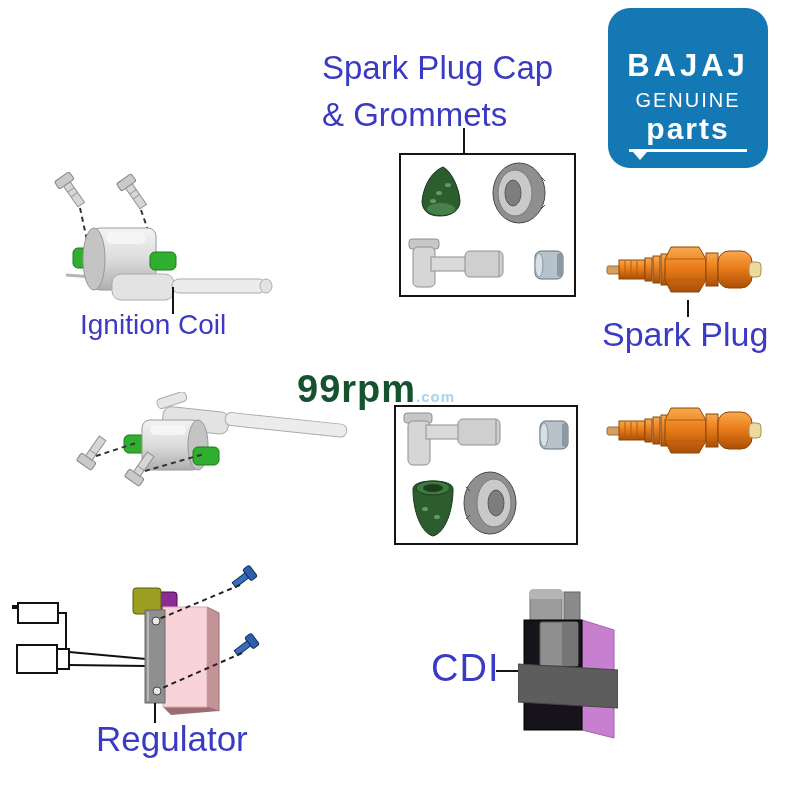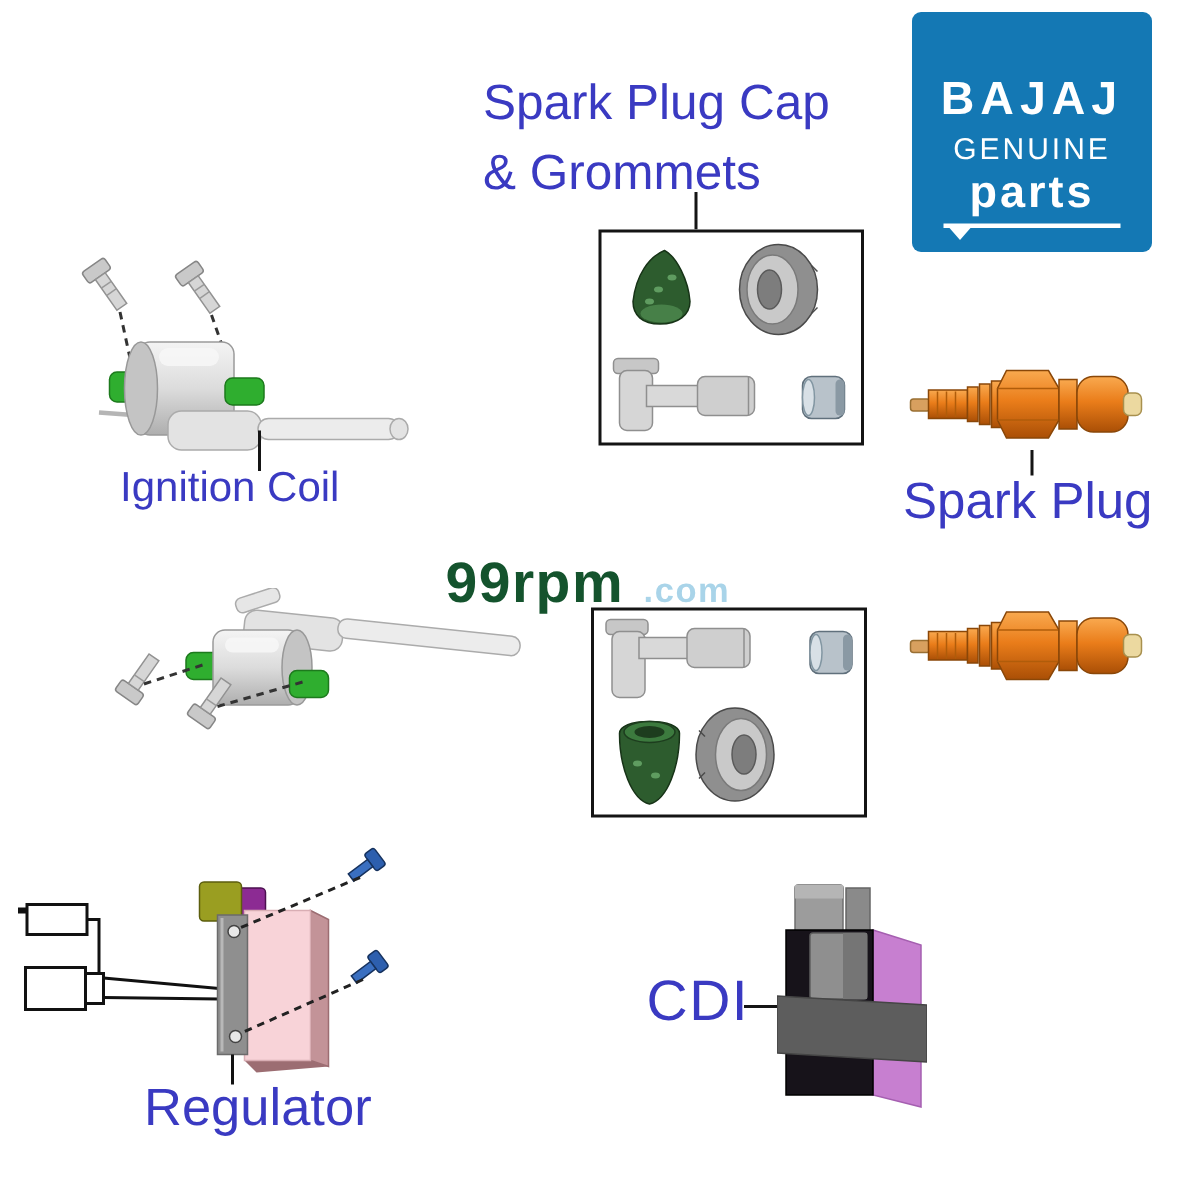--- a/index.html
+++ b/index.html
@@ -23,25 +23,25 @@
     position:absolute;background:#ffffff;border:2px solid #141414;box-sizing:border-box;
   }
   #box1{left:399px;top:153px;width:177px;height:144px;}
   #box2{left:394px;top:405px;width:184px;height:140px;}
   .watermark{
     position:absolute;left:297px;top:368px;white-space:nowrap;
     font-size:38px;font-weight:bold;letter-spacing:1px;
   }
   .wm-num{color:#14532d;font-weight:bold;}
   .wm-rpm{color:#14532d;}
-  .wm-dotcom{color:#a9d4e9;font-size:23px;font-weight:bold;margin-left:13px;}
+  .wm-dotcom{color:#a9d4e9;font-size:15px;font-weight:bold;}
   
   .logo{
     position:absolute;left:608px;top:8px;width:160px;height:160px;
-    background:#1478b4;border-radius:6px;color:#ffffff;text-align:center;
+    background:#1478b4;border-radius:22px;color:#ffffff;text-align:center;
   }
   .logo-brand{margin-top:40px;font-size:31px;font-weight:bold;letter-spacing:4px;}
   .logo-genuine{margin-top:5px;font-size:20px;letter-spacing:2px;color:#ffffff;}
   .logo-parts{margin-top:0px;font-size:30px;font-weight:bold;letter-spacing:2px;}
   .logo-underline{position:relative;width:118px;height:3px;background:#ffffff;margin:3px auto 0 auto;}
   .logo-chevron{
     position:absolute;left:4px;top:3px;width:0;height:0;
     border-left:7px solid transparent;border-right:7px solid transparent;
     border-top:8px solid #ffffff;
   }

